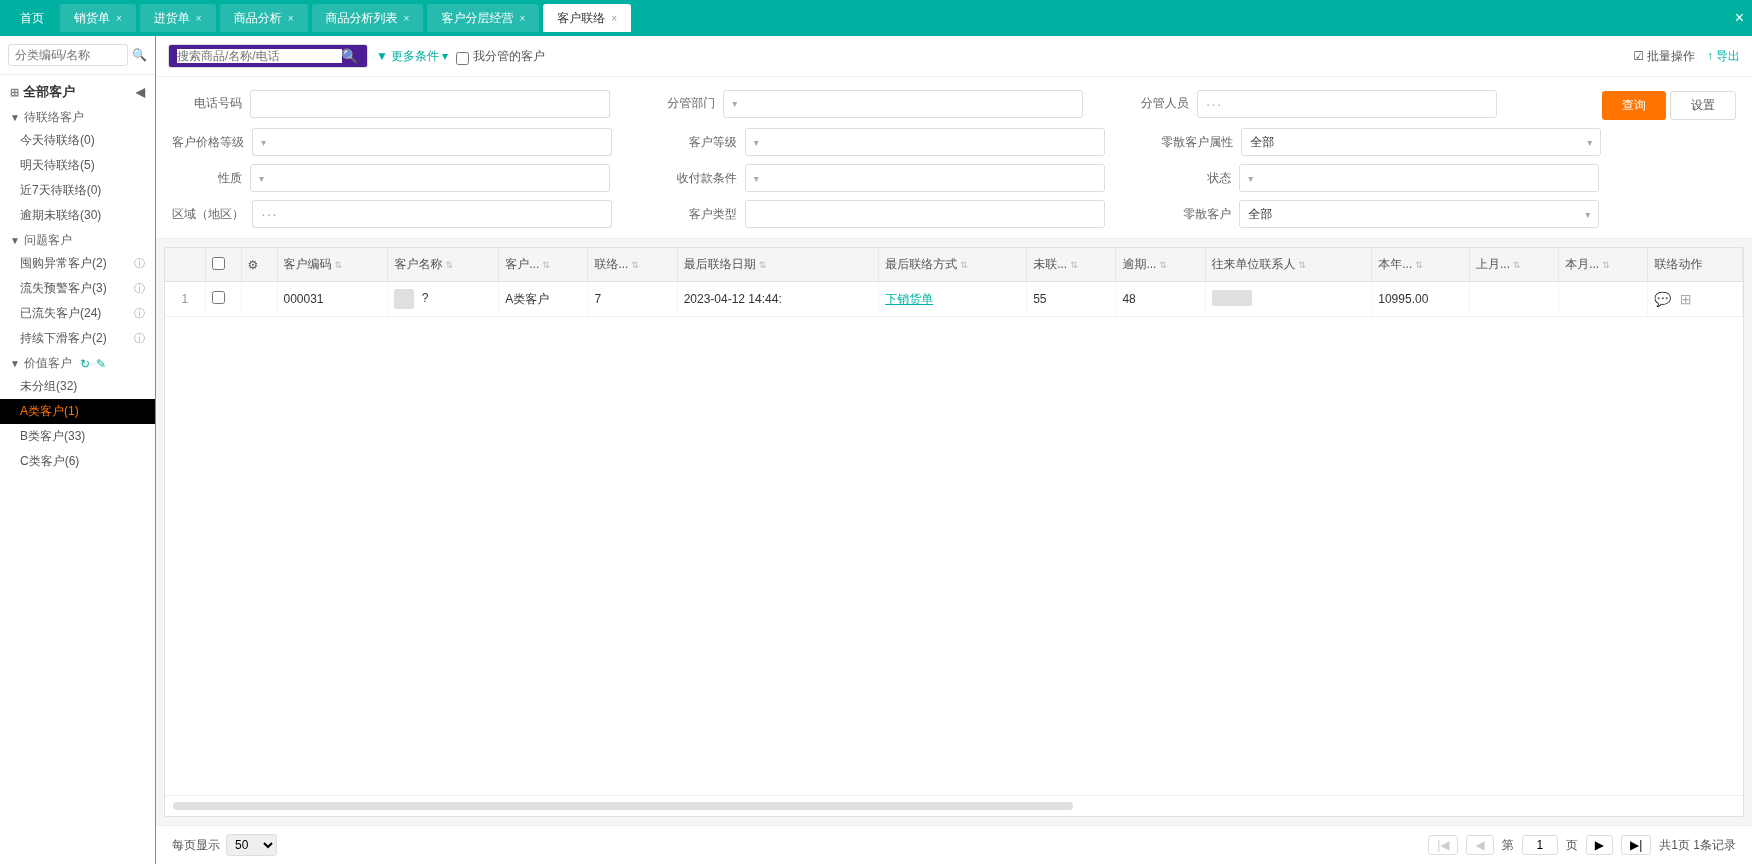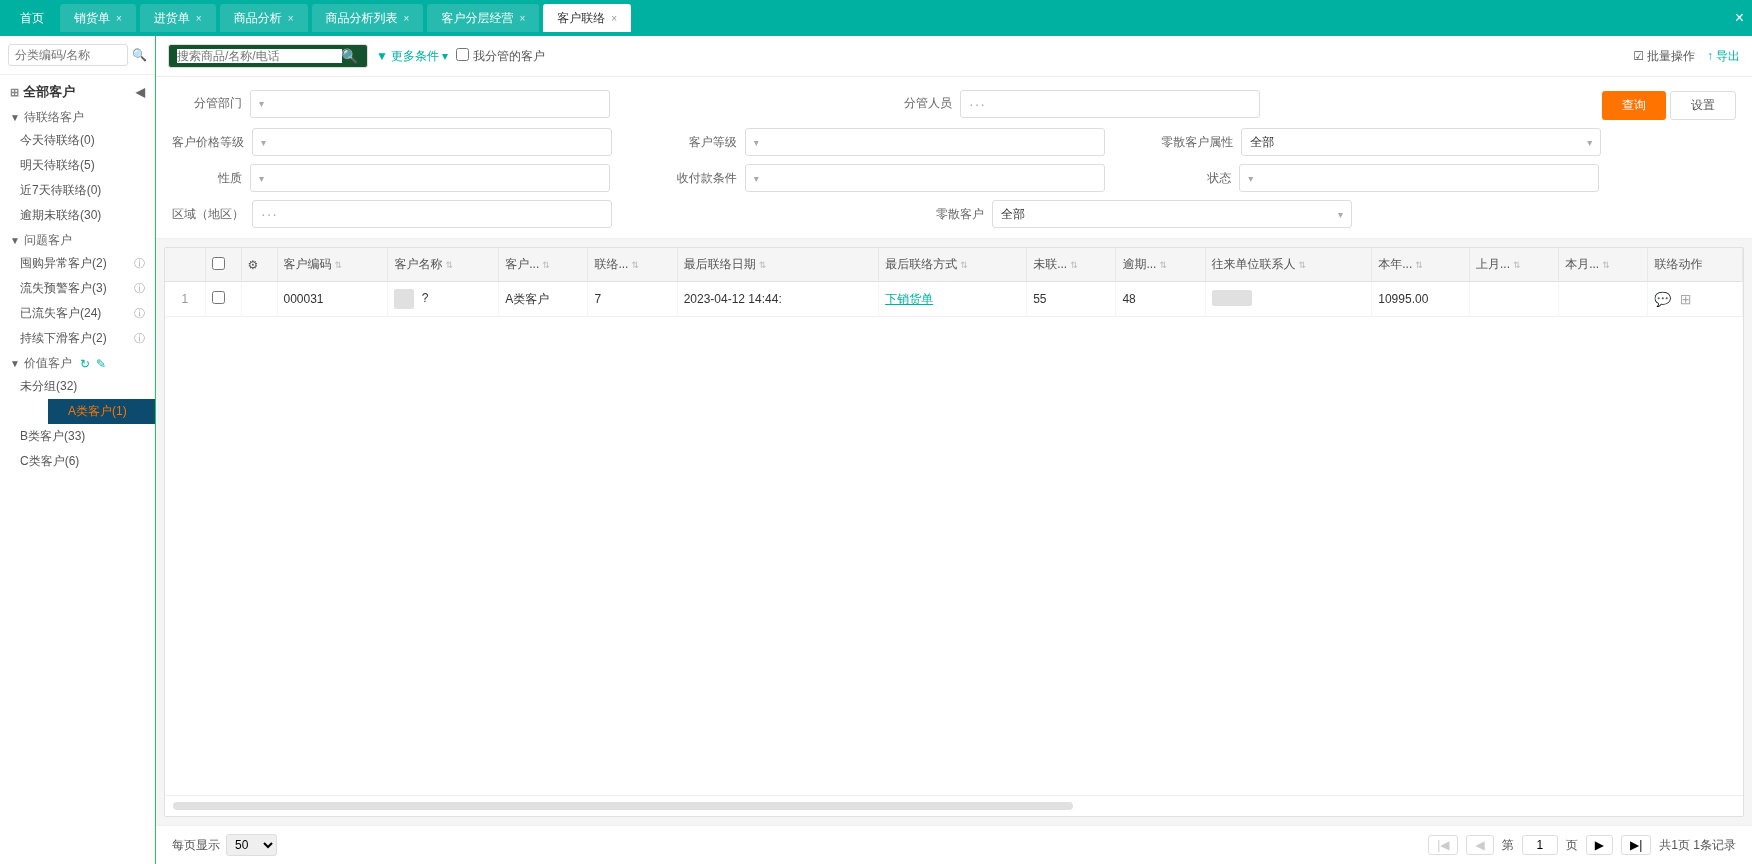--- a/index.html
+++ b/index.html
@@ -110,21 +110,21 @@
     }
     .sidebar-section-title .arrow { font-size: 10px; }
     .sidebar-item {
       padding: 4px 10px 4px 20px;
       color: #555;
       cursor: pointer;
       display: flex;
       align-items: center;
       justify-content: space-between;
     }
-    .sidebar-item.active { background: #0c4a6e; color: #ff7300; margin-left: 48px; }
+    .sidebar-item.active { background: #000000; color: #ff7300; }
     .sidebar-item .item-icon { color: #aaa; font-size: 11px; margin-left: 4px; }
 
     
     .content-area {
       flex: 1;
       display: flex;
       flex-direction: column;
       background: #f5f5f5;
       overflow: hidden;
     }
@@ -138,21 +138,21 @@
       gap: 8px;
       border-bottom: 1px solid #eee;
     }
     .search-box {
       display: flex;
       align-items: center;
       border: 1px solid #ddd;
       border-radius: 3px;
       padding: 3px 8px;
       width: 200px;
-      background: #14532d;
+      background: #4c1d95;
     }
     .search-box input {
       border: none;
       outline: none;
       font-size: 12px;
       width: 100%;
       color: #999;
     }
     .search-icon-btn {
       color: #00b0a0;
@@ -161,21 +161,21 @@
     }
     .filter-btn {
       color: #00b0a0;
       cursor: pointer;
       display: flex;
       align-items: center;
       gap: 3px;
     }
     .my-customer-check {
       display: flex;
-      align-items: flex-start;
+      align-items: flex-end;
       gap: 4px;
       color: #555;
       cursor: pointer;
     }
     .toolbar-right {
       margin-left: auto;
       display: flex;
       align-items: center;
       gap: 12px;
     }
@@ -505,20 +505,24 @@
           <span>↑</span>
           <span>导出</span>
         </div>
       </div>
     </div>
 
     <div class="filter-panel">
 
       <div class="filter-row">
         <div class="filter-item">
+          <span class="filter-label">电话号码</span>
+          <div class="filter-input" style="max-width:360px;"></div>
+        </div>
+        <div class="filter-item">
           <span class="filter-label">分管部门</span>
           <div class="filter-input" style="max-width:360px;">
             <span class="chevron">▾</span>
           </div>
         </div>
         <div class="filter-item">
           <span class="filter-label">分管人员</span>
           <div class="filter-input" style="max-width:300px;">
             <span class="dots">···</span>
           </div>
@@ -573,20 +577,24 @@
         </div>
         <div style="min-width:80px;"></div>
       </div>
 
       <div class="filter-row">
         <div class="filter-item">
           <span class="filter-label">区域（地区）</span>
           <div class="filter-input" style="max-width:360px;">
             <span class="dots">···</span>
           </div>
+        </div>
+        <div class="filter-item">
+          <span class="filter-label">客户类型</span>
+          <div class="filter-input" style="max-width:360px;"></div>
         </div>
         <div class="filter-item">
           <span class="filter-label">零散客户</span>
           <div class="filter-input" style="max-width:360px;">
             <span>全部</span>
             <span class="chevron">▾</span>
           </div>
         </div>
         <div style="min-width:80px;"></div>
       </div>

